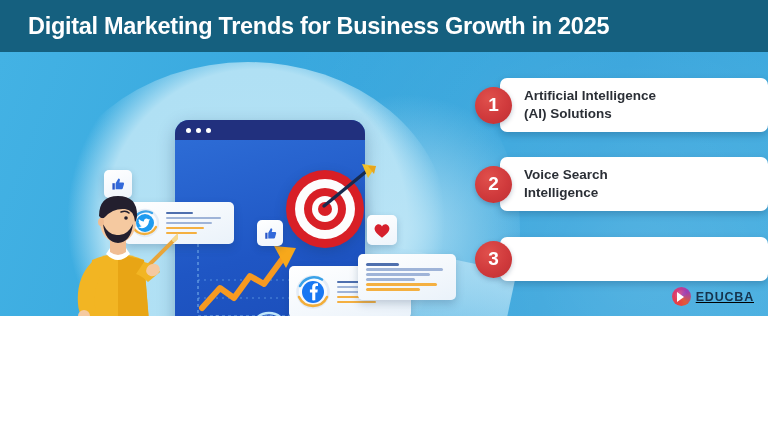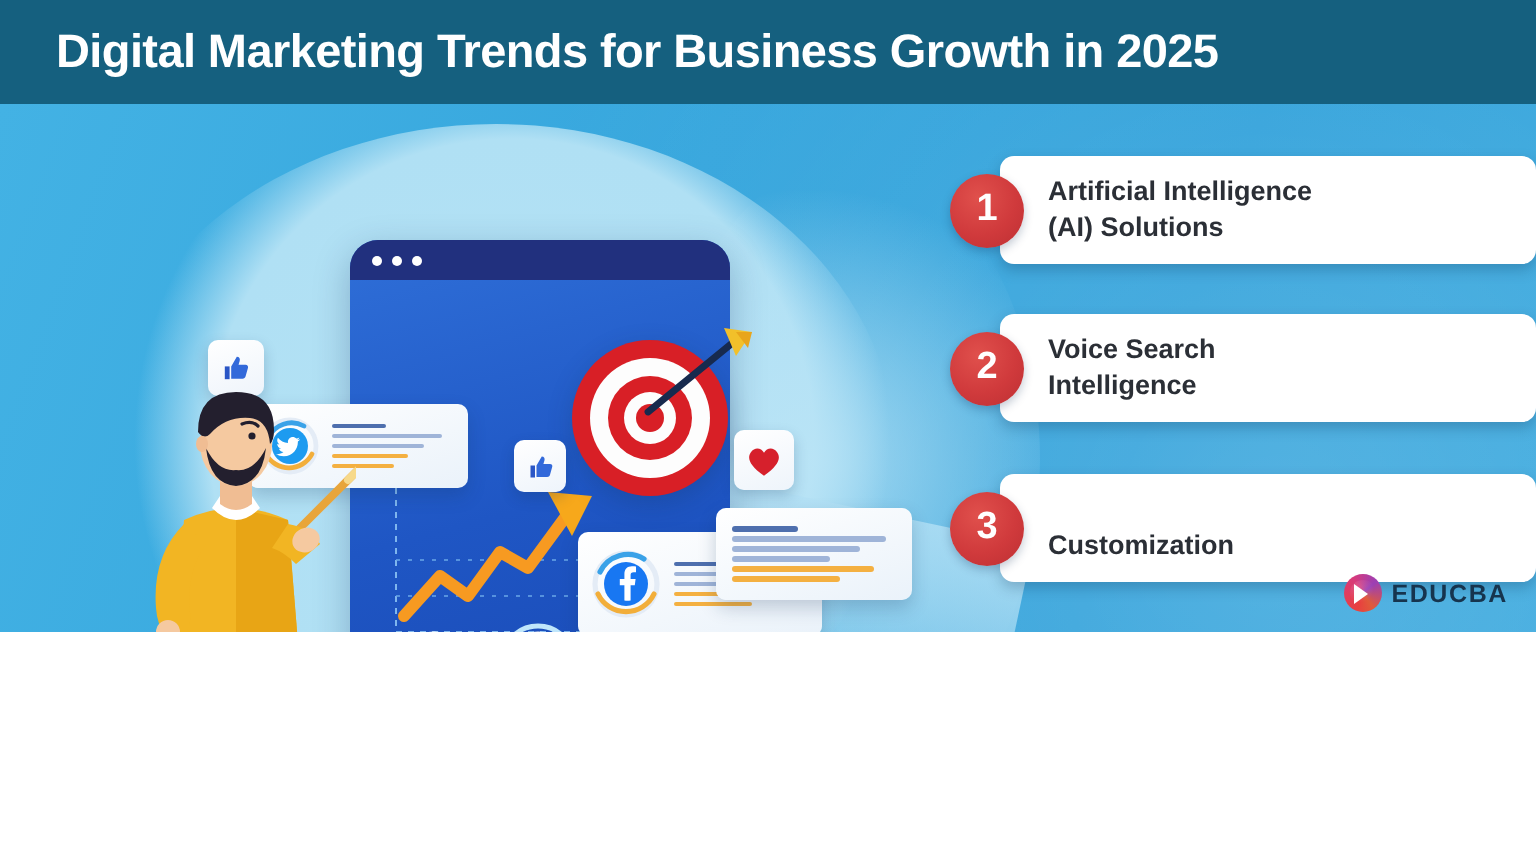--- a/index.html
+++ b/index.html
@@ -177,20 +177,21 @@
     line-height: 1.34;
     min-height: 44px;
     display: flex; align-items: center;
   }
 
   
   .logo {
     position: absolute; right: 14px; bottom: 10px;
     display: flex; align-items: center; gap: 5px;
     z-index: 50;
+    text-decoration: underline;
   }
   .logo-mark {
     width: 19px; height: 19px; border-radius: 50%;
     background: conic-gradient(from 200deg, #e8403f 0%, #d83a7a 35%, #9b3fb5 58%, #e05a3a 85%, #e8403f 100%);
     position: relative;
   }
   .logo-mark::after {
     content: ""; position: absolute; left: 5px; top: 4.5px;
     width: 0; height: 0;
     border-left: 7px solid #ffffff;
@@ -531,21 +532,20 @@
           <span>Intelligence</span>
         </span>
       </div>
     </div>
 
     <div class="row" style="top:185px;">
       <div class="badge">3</div>
       <div class="card">
         <span>
           <br>
-          <span>Customization</span>
         </span>
       </div>
     </div>
 
     <div class="row" style="top:272px;">
       <div class="badge">4</div>
     </div>
 
   </div>
 

